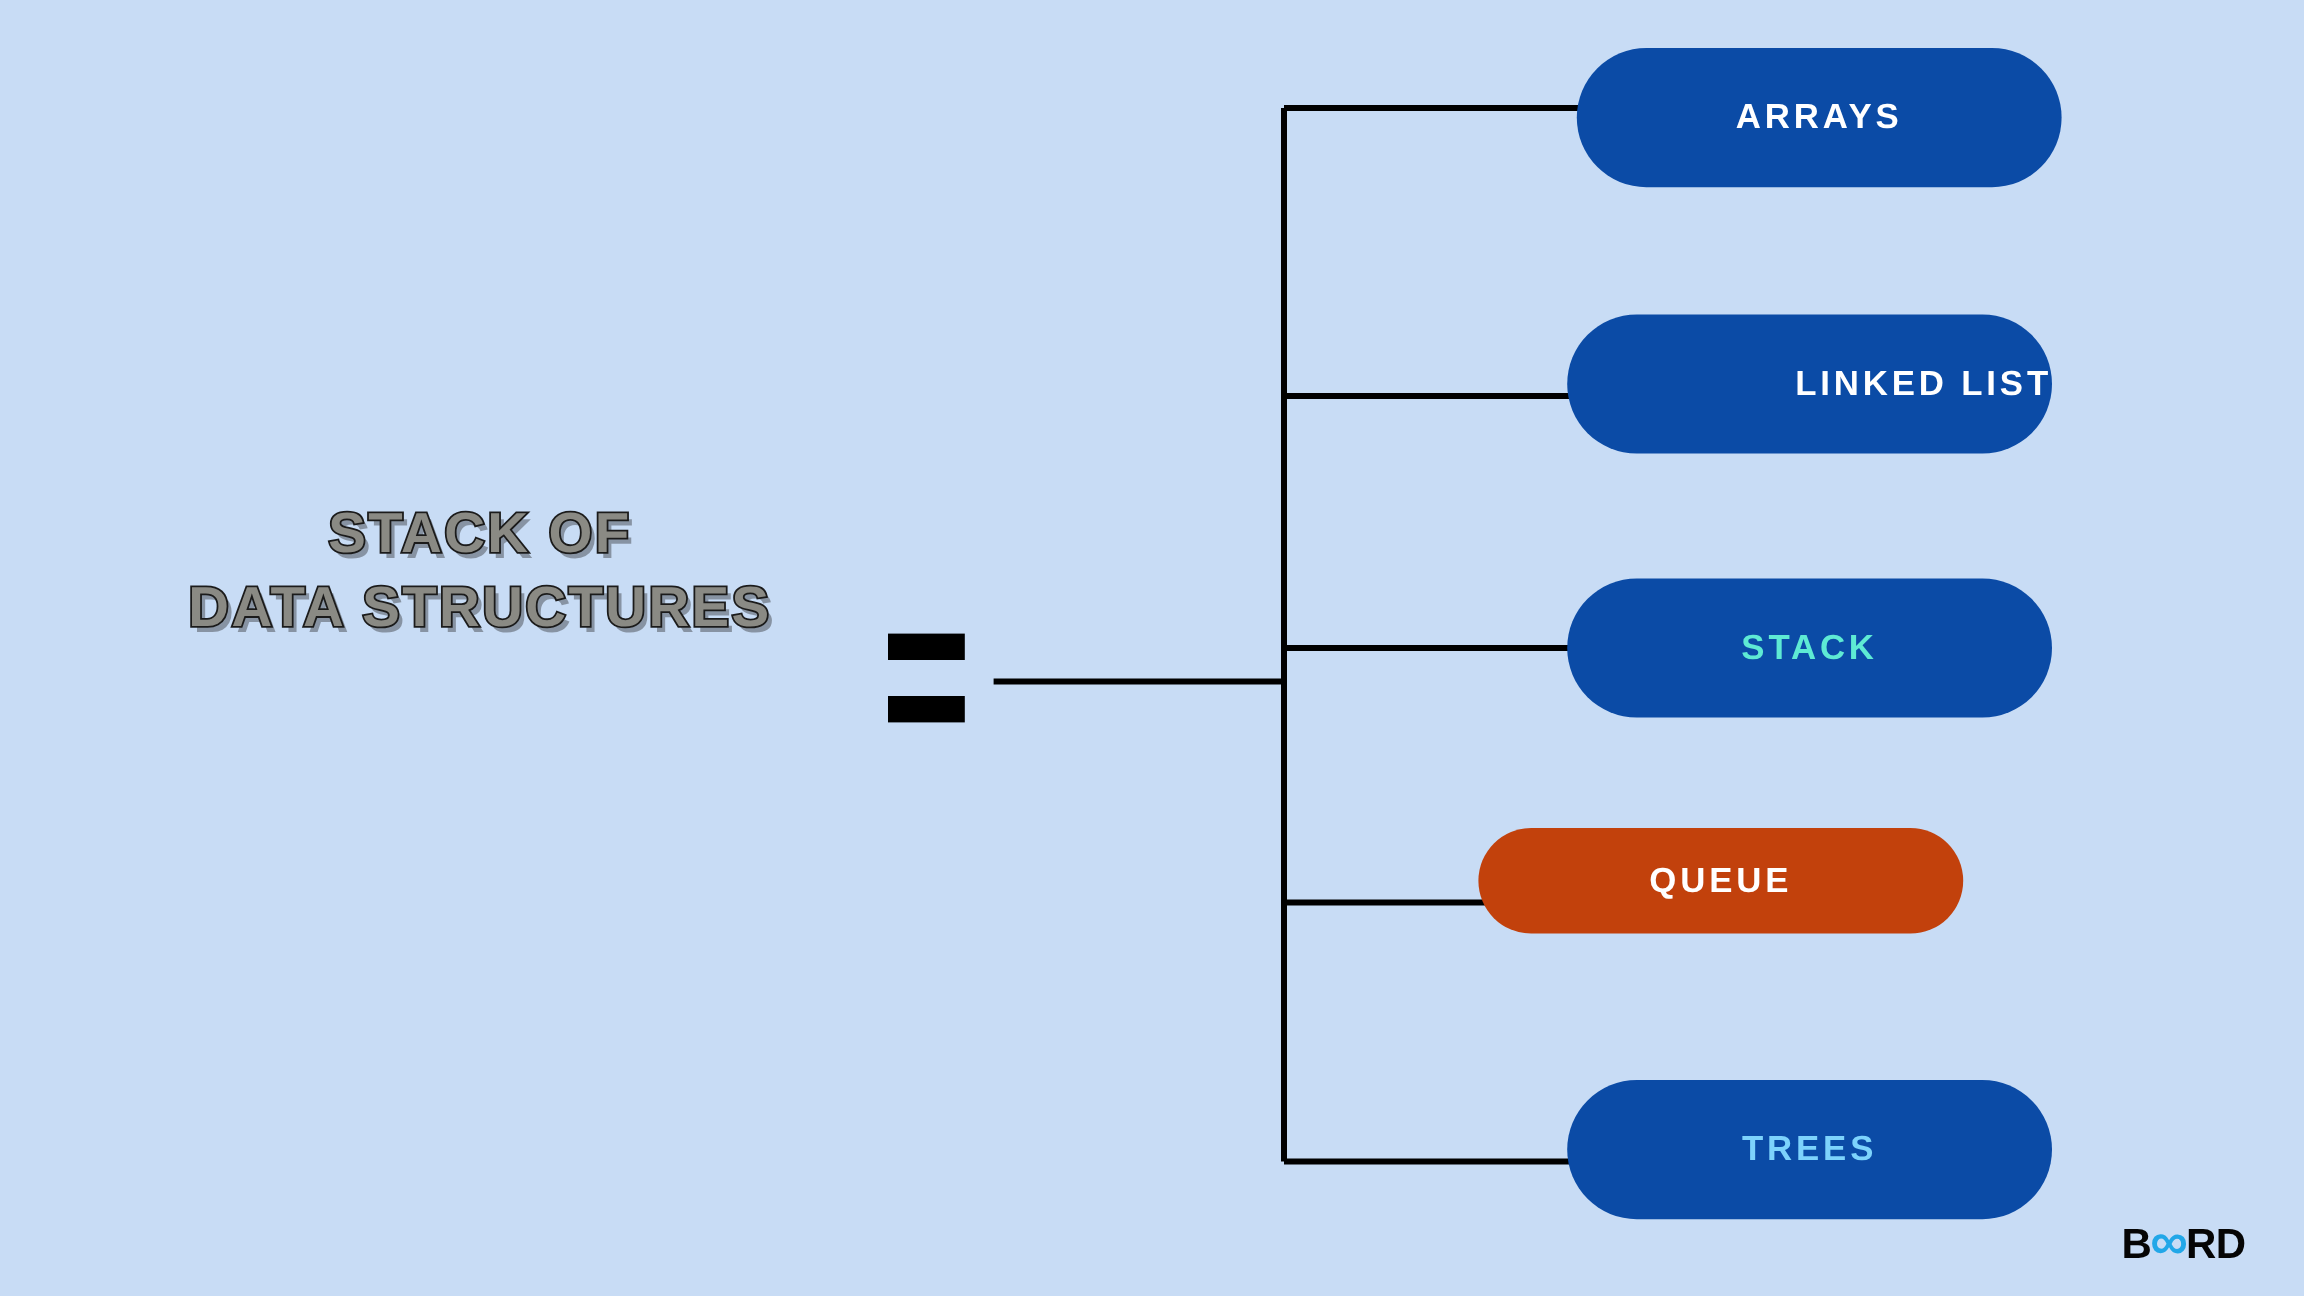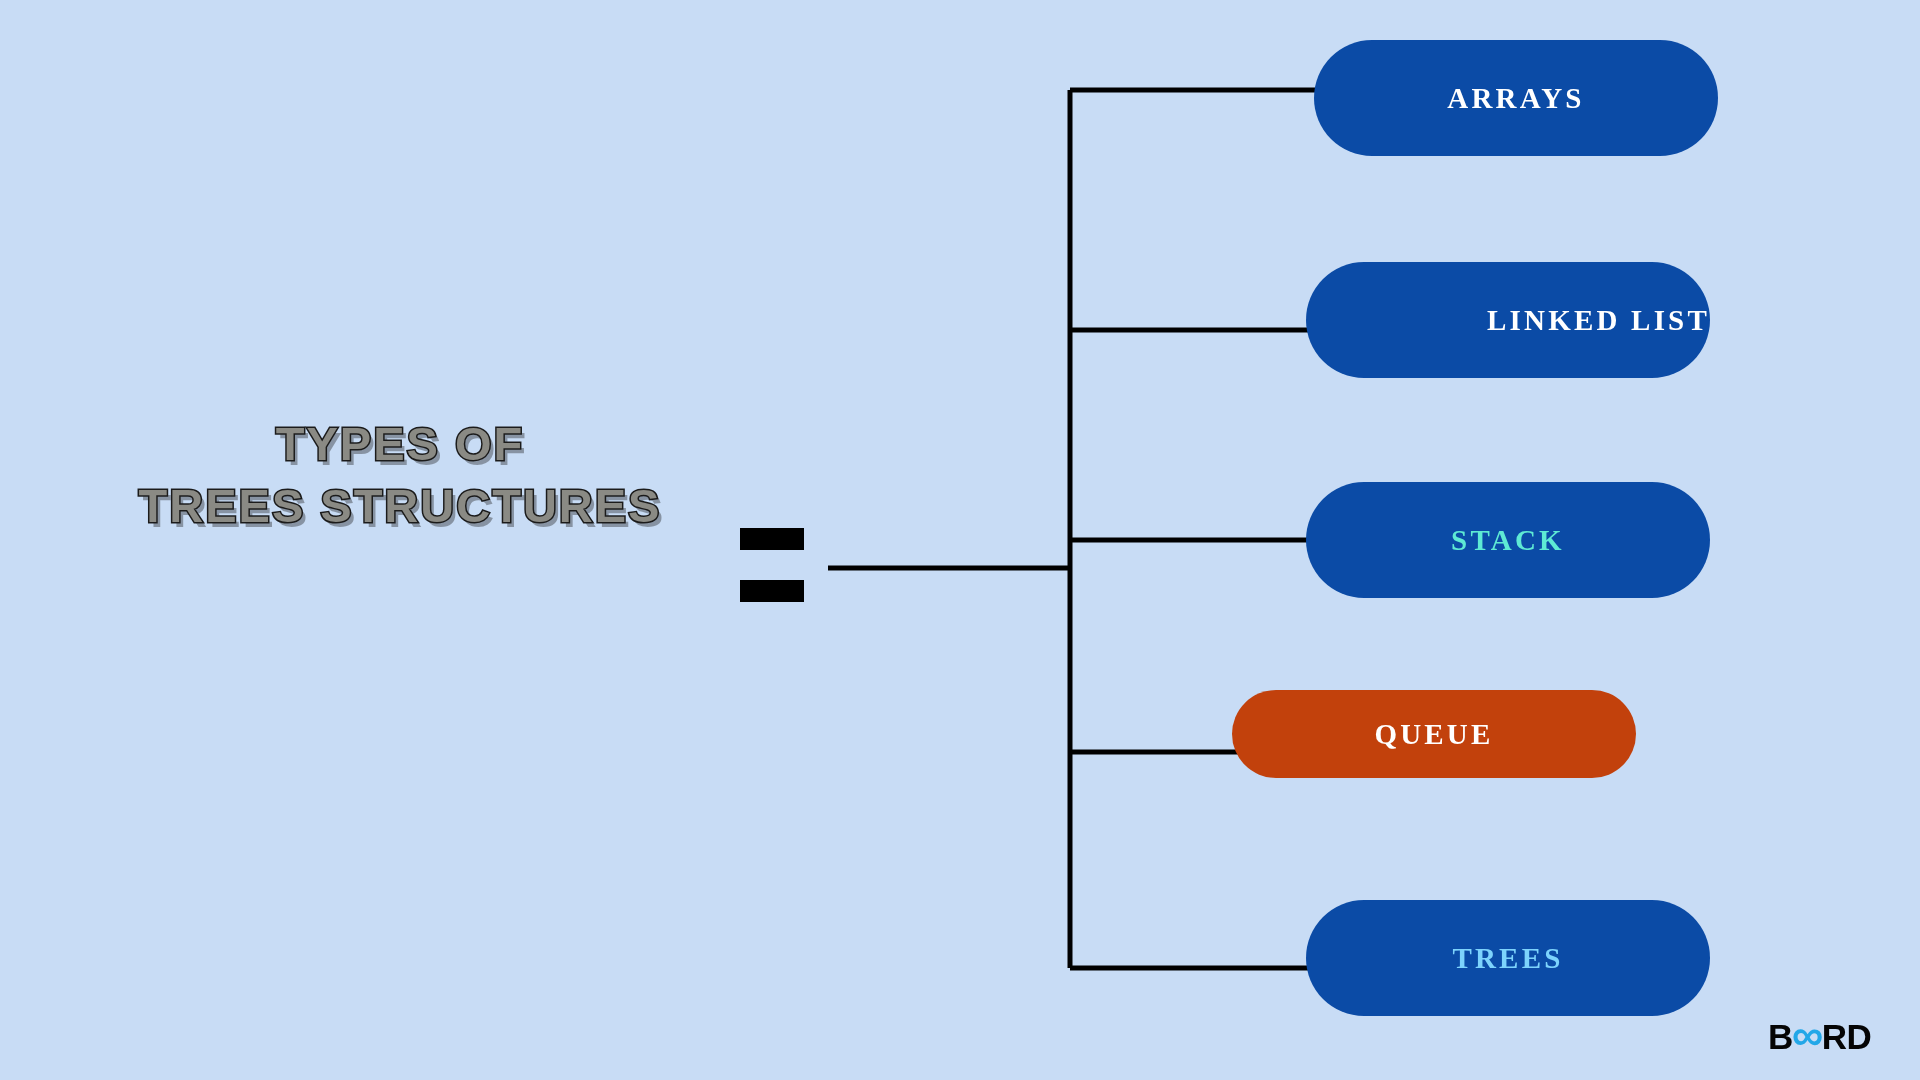--- a/index.html
+++ b/index.html
@@ -72,21 +72,21 @@
 
   
   .pill {
     position: absolute;
     display: flex;
     align-items: center;
     justify-content: center;
     background: #0b4ba6;
     border-radius: 999px;
     color: #ffffff;
-    font-family: Liberation Serif, serif;
+    font-family: Liberation Sans, sans-serif;
     font-weight: 700;
     font-size: 29px;
     letter-spacing: 3.2px;
     text-align: center;
     box-sizing: border-box;
   }
 
   
   #brand-logo {
     position: absolute;
@@ -110,22 +110,22 @@
     margin: 0 -1px;
     font-weight: 700;
   }
 </style>
 </head>
 <body>
 
 <div id="canvas" style="background: rgb(200, 220, 245);">
 
   <div id="title-block">
-    <div class="title-line" id="title-line-1" style="color: rgb(138, 138, 132); -webkit-text-stroke: 3px rgb(27, 27, 27);">TYPES OF</div>
-    <div class="title-line" id="title-line-2" style="color: rgb(138, 138, 132); -webkit-text-stroke: 3px rgb(27, 27, 27);">TREES STRUCTURES</div>
+    <div class="title-line" id="title-line-1" style="color: rgb(138, 138, 132); -webkit-text-stroke: 3px rgb(27, 27, 27);">STACK OF</div>
+    <div class="title-line" id="title-line-2" style="color: rgb(138, 138, 132); -webkit-text-stroke: 3px rgb(27, 27, 27);">DATA STRUCTURES</div>
   </div>
 
   <div id="equals-sign">
     <div class="bar top" style="background: rgb(0, 0, 0);"></div>
     <div class="bar bottom" style="background: rgb(0, 0, 0);"></div>
   </div>
 
   <svg id="connectors" viewBox="0 0 1920 1080">
     <g stroke="#000000" stroke-width="5" fill="none" stroke-linecap="butt">
 

